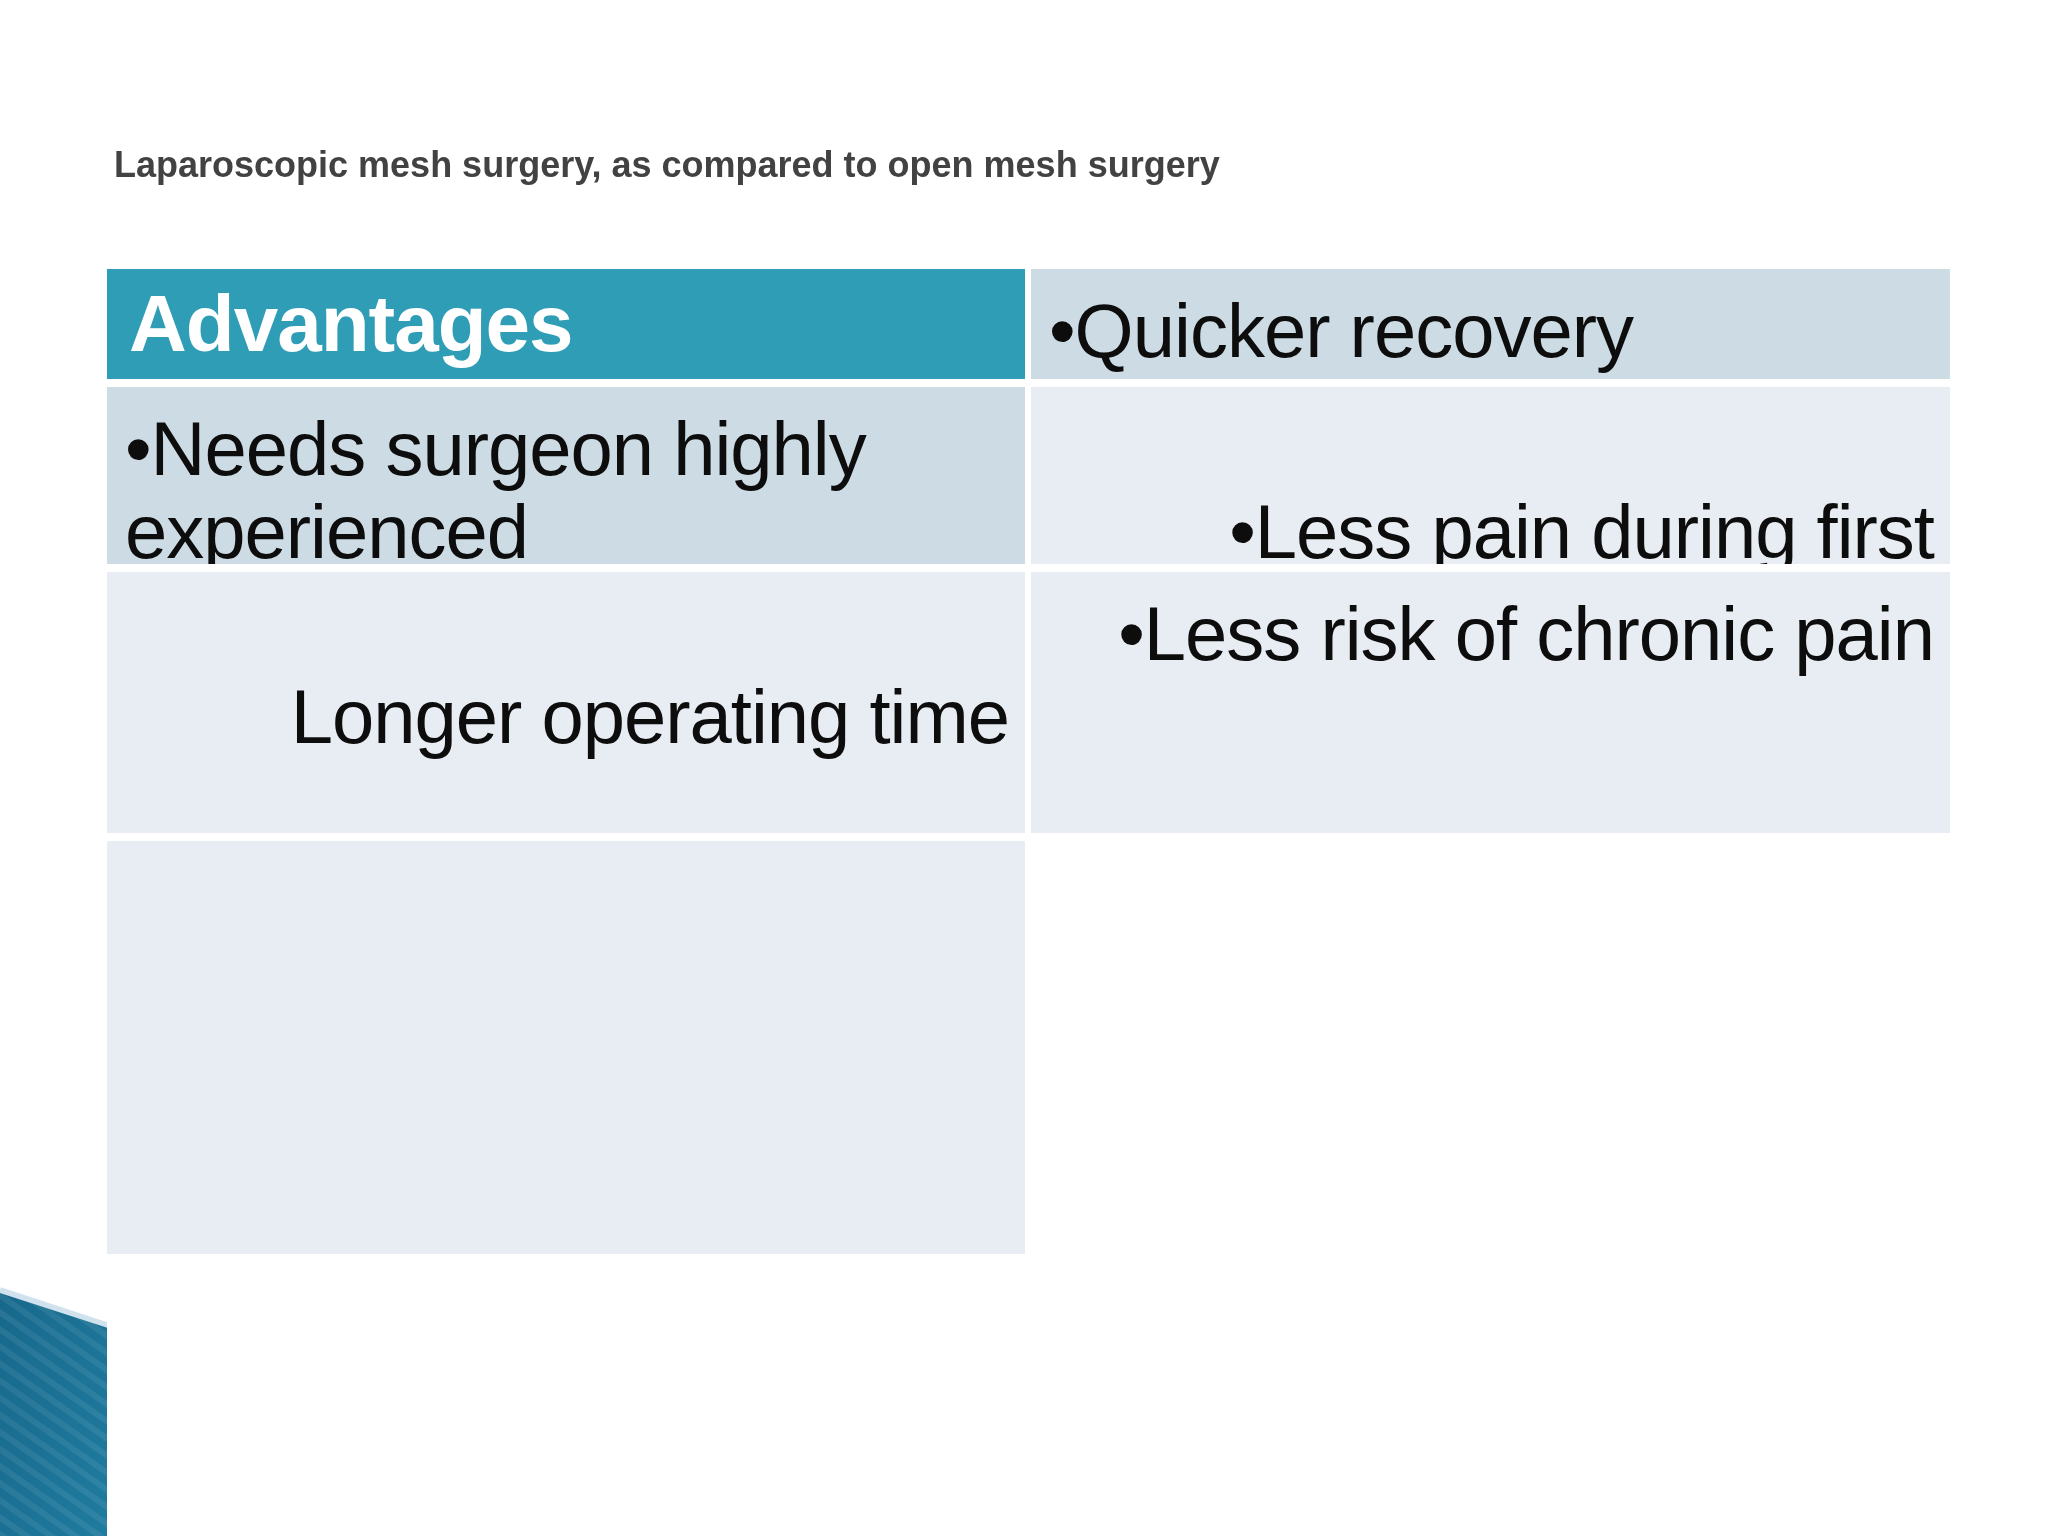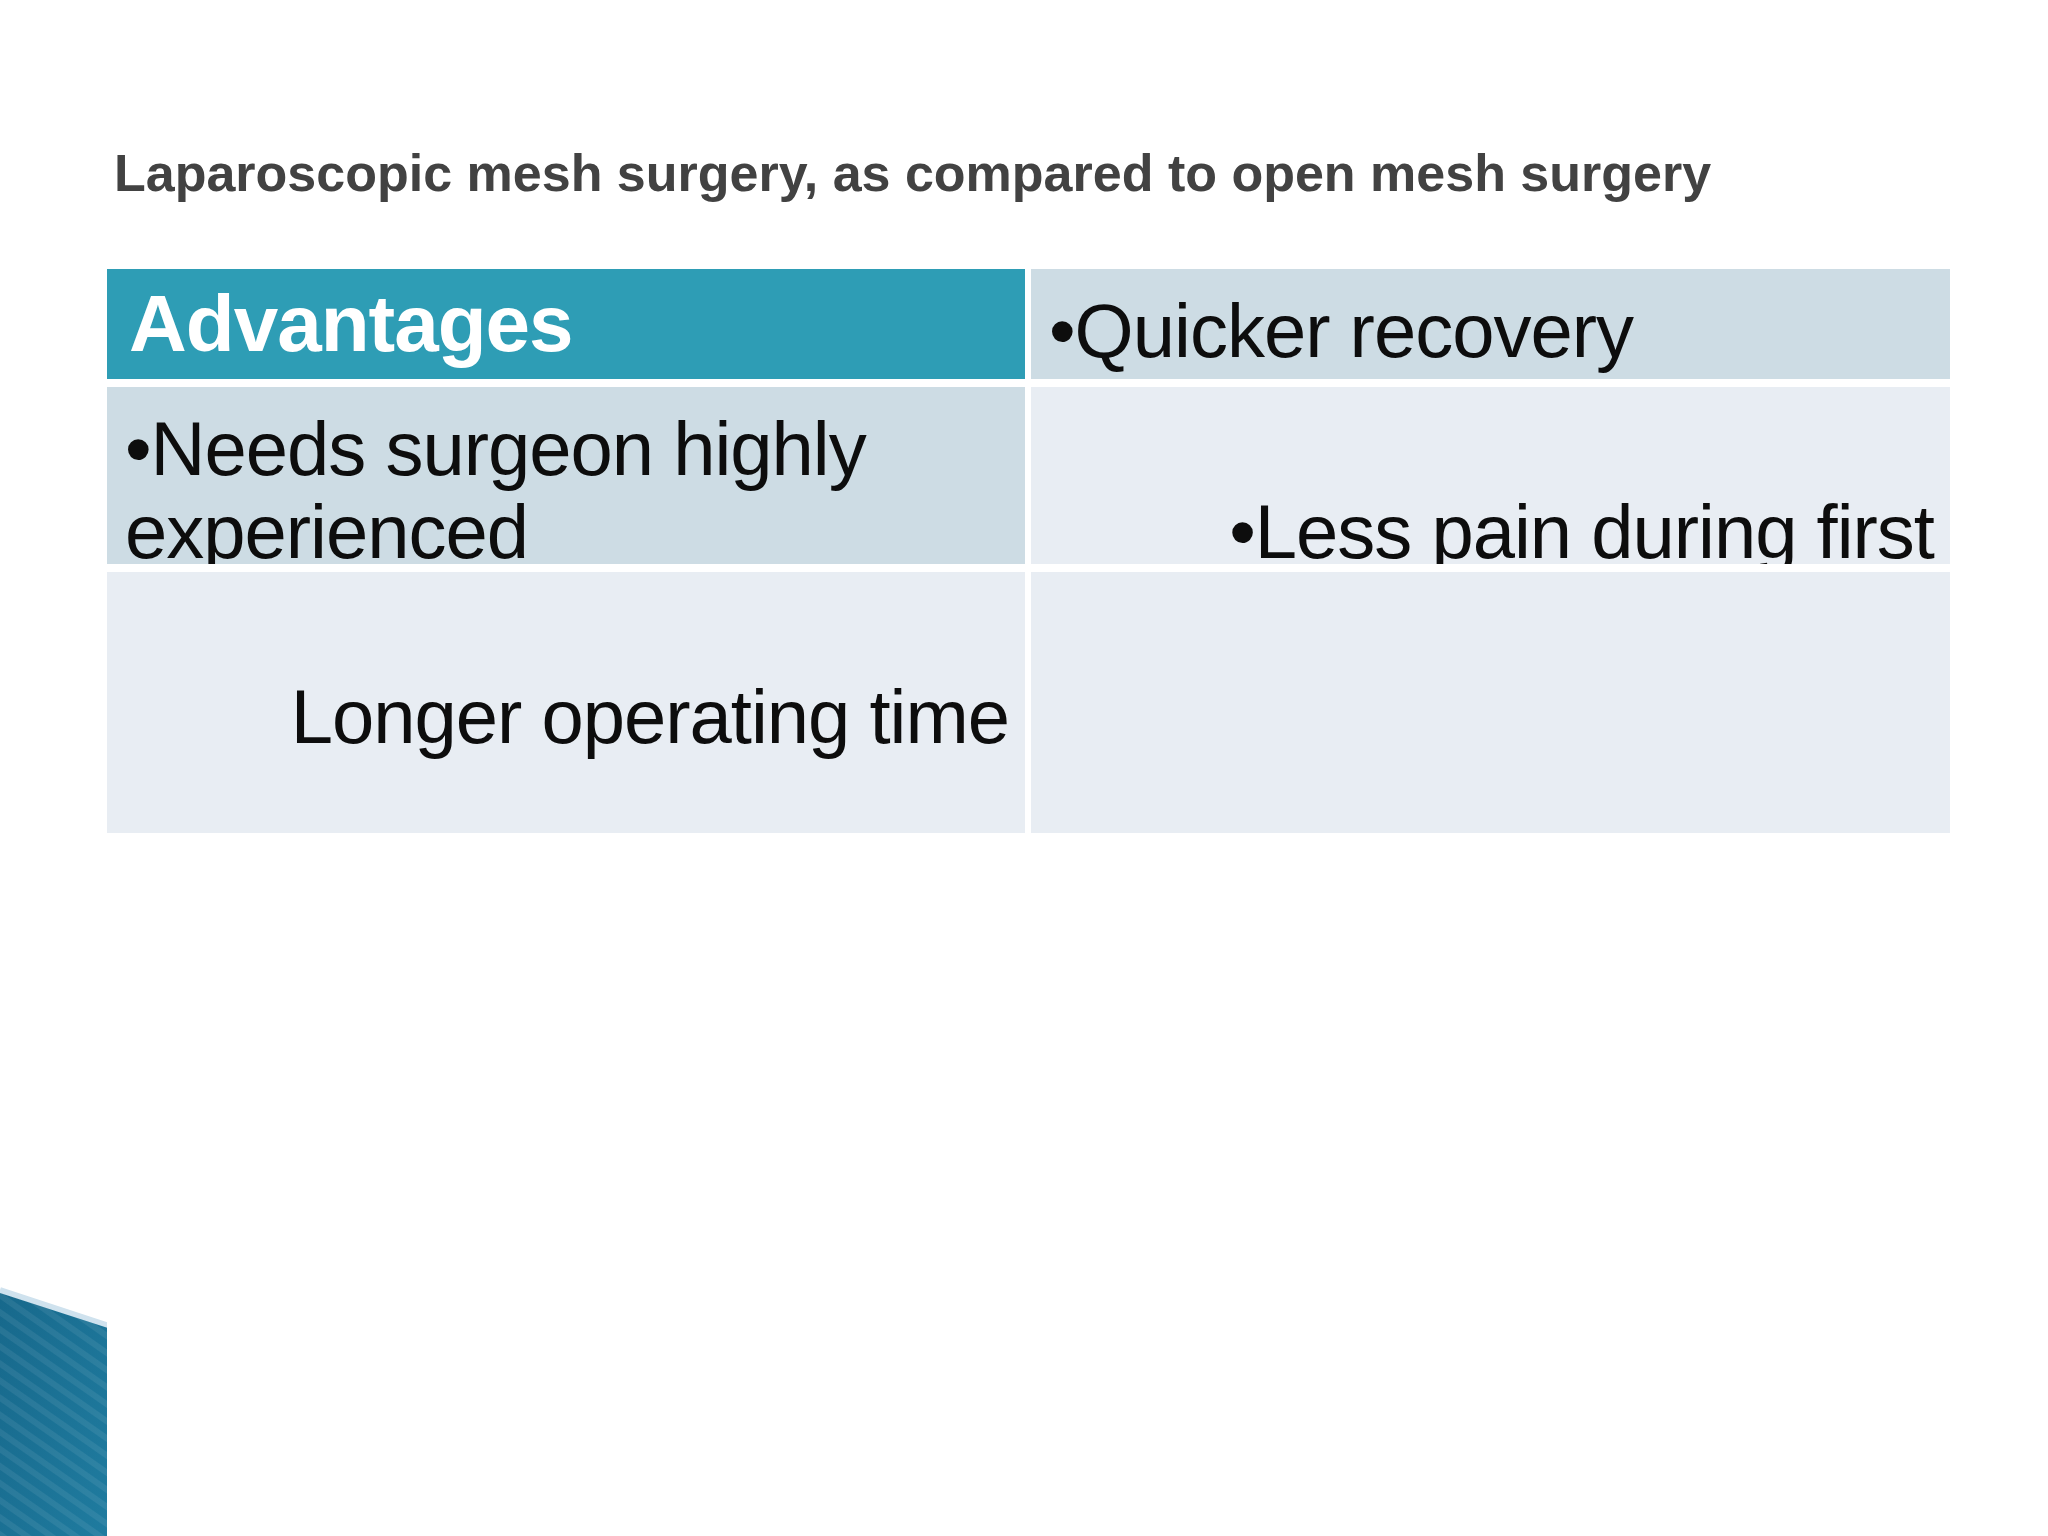--- a/index.html
+++ b/index.html
@@ -24,21 +24,21 @@
     width: 2048px; height: 1536px;
     z-index: 0;
   }
   
   .slide-title {
     position: absolute;
     left: 114px;
     top: 144px;
     width: 1860px;
     z-index: 2;
-    font-size: 52px;
+    font-size: 36px;
     font-weight: bold;
     line-height: 1.15;
     color: var(--title-text, #424242);
     letter-spacing: 0px;
     white-space: nowrap;
   }
   
   .cmp-table {
     position: absolute;
     left: 107px;
@@ -110,17 +110,18 @@
     <div class="td row-dark">•Needs surgeon highly
 experienced</div>
 
     <div class="td row-light">
 •Less pain during first
 days</div>
     <div class="td row-light">
 Longer operating time</div>
 
 
+    <div class="td row-light">•Less risk of chronic pain</div>
     <div class="td row-light"></div>
 
   </div>
 
 </div>
 
 </body></html>

